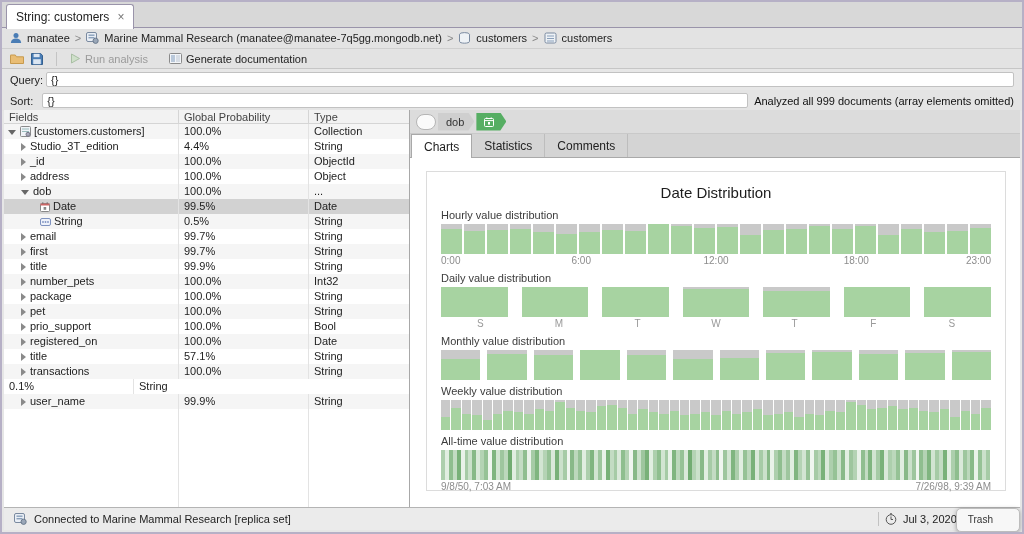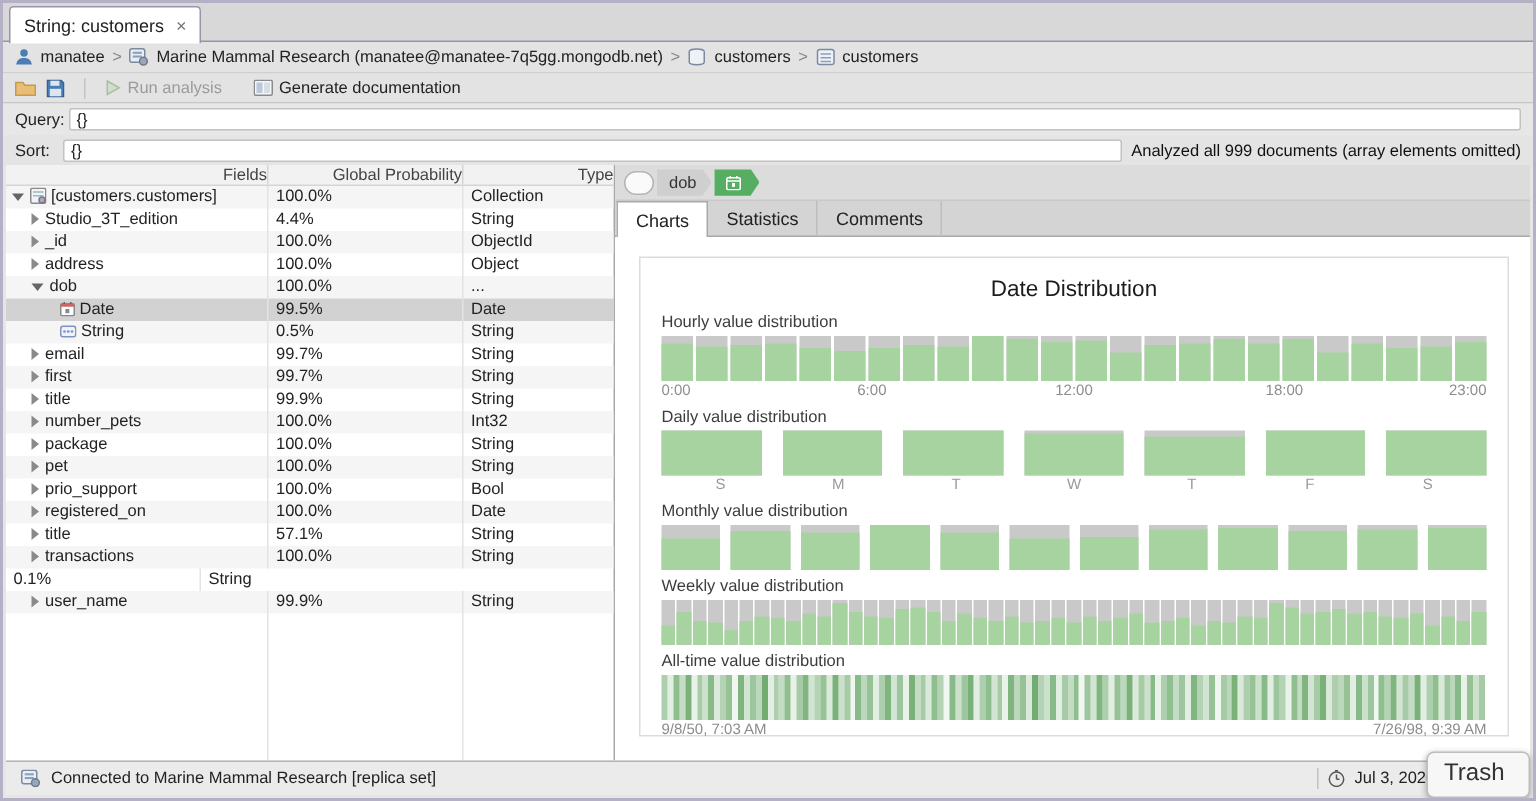--- a/index.html
+++ b/index.html
@@ -26,21 +26,21 @@
   
   .qrow { height:21px; background:#e7e7e7; display:flex; align-items:center; padding:0 8px; gap:6px; }
   .qrow label { width:30px; color:#222; }
   .qinput { height:15px; border:1px solid #c2c2c2; border-radius:2px; background:#fff; font-family:"Liberation Sans",sans-serif; font-size:11px; padding:0 4px; color:#222; }
   .q-full { flex:1; }
   .analyzed { white-space:nowrap; margin-left:0; color:#111; }
 
   
   .main { position:absolute; top:108px; bottom:25px; left:2px; right:2px; display:flex; background:#fff; }
   .left { width:406px; border-right:1px solid #a8a8a8; display:flex; flex-direction:column; background:#fff; }
-  .thead { height:14px; display:flex; background:#f2f2f2; border-bottom:1px solid #d5d5d5; color:#444;text-align:right; }
+  .thead { height:14px; display:flex; background:#f2f2f2; border-bottom:1px solid #d5d5d5; color:#444; }
   .thead .c { padding:1px 0 0 5px; border-right:1px solid #d5d5d5; }
   .c1 { width:175px; } .c2 { width:130px; } .c3 { flex:1; border-right:none!important; }
   .trow { height:15px; display:flex; align-items:center; }
   .trow .c { height:15px; line-height:15px; padding-left:5px; border-right:1px solid #e3e3e3; overflow:hidden; white-space:nowrap; }
   .trow.alt { background:#f5f5f5; }
   .trow.selected { background:#d2d2d2; }
   .tri { display:inline-block; width:0; height:0; margin-right:4px; vertical-align:middle; }
   .tri.exp { border-left:4px solid transparent; border-right:4px solid transparent; border-top:5px solid #666; }
   .tri.col { border-top:4px solid transparent; border-bottom:4px solid transparent; border-left:5px solid #8a8a8a; }
   .tfiller { flex:1; position:relative; }
@@ -68,21 +68,21 @@
   .daylabels { display:flex; height:13px; font-size:10px; color:#9a9a9a; }
   .daylabels span { flex:1; text-align:center; padding-top:1px; }
   .barcode { height:30px; display:flex; }
   .barcode i { flex:1; }
   .rangelabels { display:flex; justify-content:space-between; height:13px; font-size:10px; color:#8c8c8c; padding-top:1px; }
 
   
   .statusbar { position:absolute; left:2px; right:2px; bottom:2px; height:23px; background:#ebebeb; border-top:1px solid #b4b4b4; display:flex; align-items:center; padding:0 10px; gap:7px; }
   .status-right { margin-left:auto; display:flex; align-items:center; gap:6px; }
   .vsep { width:1px; height:14px; background:#c2c2c2; }
-  .trash { position:absolute; right:2px; bottom:0; background:#f7f7f7; border:1px solid #bdbdbd; border-radius:5px; padding:5px 16px 6px 11px; font-size:16px; color:#333; box-shadow:0 1px 4px rgba(0,0,0,.3); z-index:10; }
+  .trash { position:absolute; right:2px; bottom:0; background:#f7f7f7; border:1px solid #bdbdbd; border-radius:5px; padding:5px 26px 6px 11px; font-size:10px; color:#333; box-shadow:0 1px 4px rgba(0,0,0,.3); z-index:10; }
 </style>
 </head>
 <body>
 
 <div class="window">
 
   <div class="tabbar">
     <div class="doc-tab">
       <span>String: customers</span>
       <span class="close">×</span>

